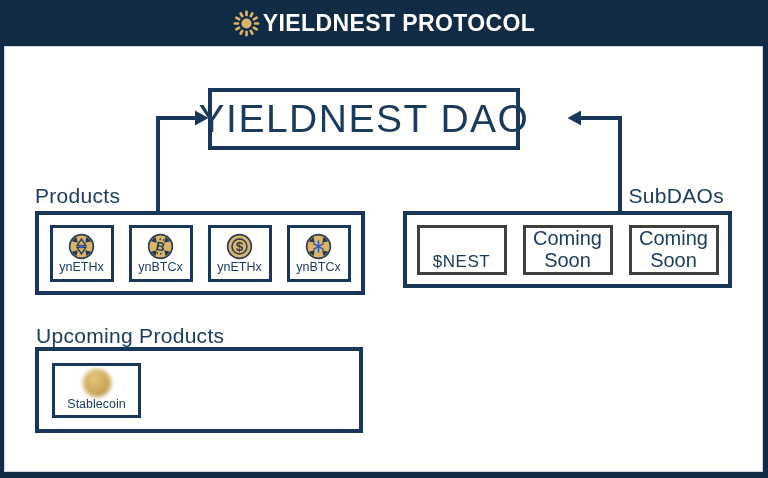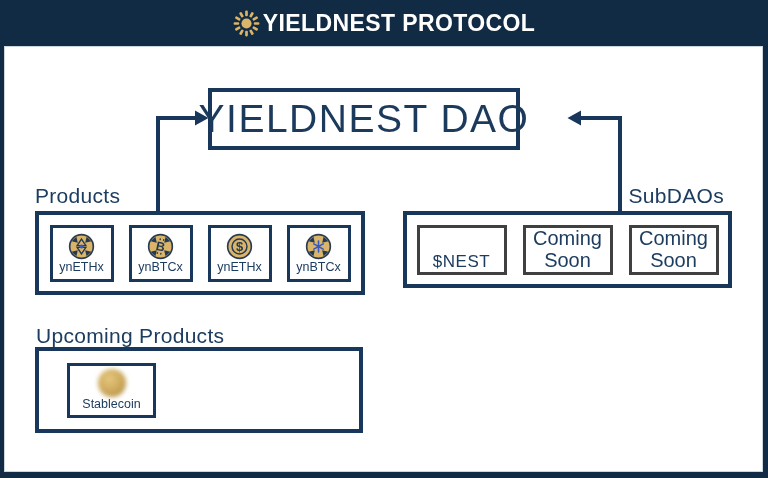--- a/index.html
+++ b/index.html
@@ -39,21 +39,21 @@
   .products-label{left:35px;top:184px;}
   .subdaos-label{right:44px;top:184px;}
   .upcoming-label{left:36px;top:324px;}
   
   .group{
     position:absolute;box-sizing:border-box;border:4px solid #18375a;background:#ffffff;
     display:flex;align-items:center;justify-content:center;
   }
   .products-group{left:35px;top:211px;width:330px;height:84px;gap:15px;}
   .subdaos-group{left:403px;top:211px;width:329px;height:77px;gap:16px;}
-  .upcoming-group{left:35px;top:347px;width:328px;height:86px;justify-content:flex-start;padding-left:28px;}
+  .upcoming-group{left:35px;top:347px;width:328px;height:86px;justify-content:flex-start;padding-left:13px;}
   
   .pbox{
     box-sizing:border-box;width:64px;height:57px;border:3px solid #18375a;background:#ffffff;
     display:flex;flex-direction:column;align-items:center;justify-content:center;gap:1px;
   }
   .pbox .pbl{color:#1d3d60;font-size:12.5px;line-height:1;white-space:nowrap;}
   .sbox{
     box-sizing:border-box;width:90px;height:50px;border:3px solid #404040;background:#ffffff;
     display:flex;align-items:flex-end;justify-content:center;text-align:center;
   }

